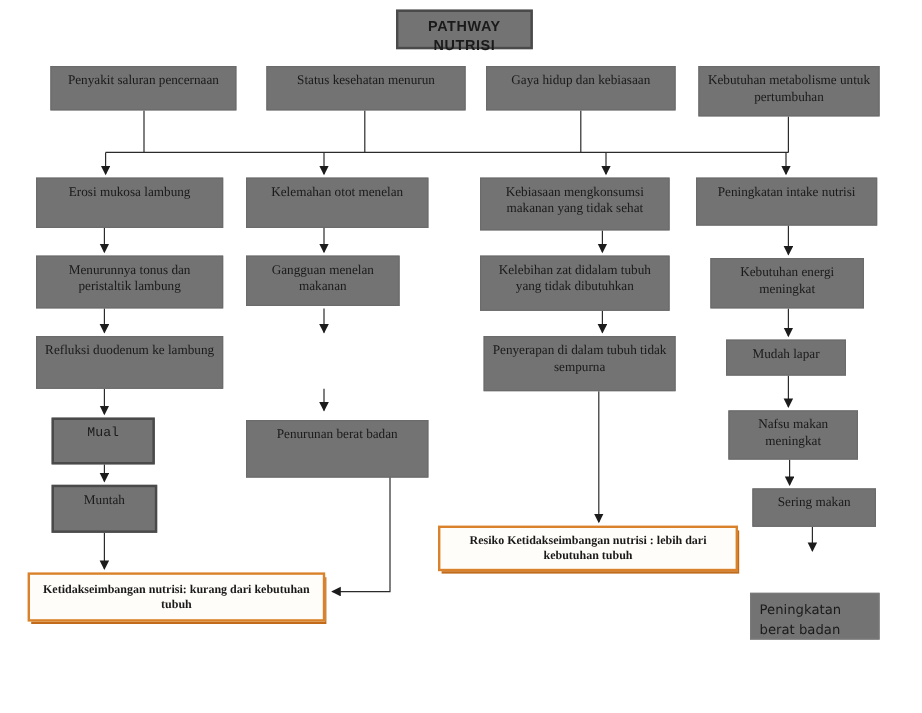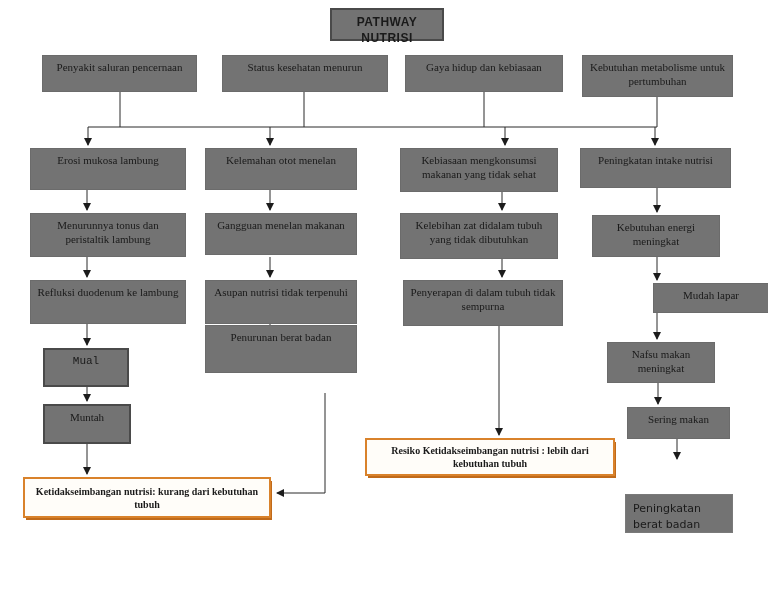--- a/index.html
+++ b/index.html
@@ -34,30 +34,30 @@
   .n-cause2{left:222px;top:55px;width:166px;height:37px;}
   .n-cause3{left:405px;top:55px;width:158px;height:37px;}
   .n-cause4{left:582px;top:55px;width:151px;height:42px;}
   .n-c1a{left:30px;top:148px;width:156px;height:42px;}
   .n-c1b{left:30px;top:213px;width:156px;height:44px;}
   .n-c1c{left:30px;top:280px;width:156px;height:44px;}
   .n-c1d{left:43px;top:348px;width:86px;height:39px;font-family:Liberation Mono, monospace;}
   .n-c1e{left:43px;top:404px;width:88px;height:40px;}
   .n-out1{left:23px;top:477px;width:248px;height:41px;}
   .n-c2a{left:205px;top:148px;width:152px;height:42px;}
-  .n-c2b{left:205px;top:213px;width:152px;height:42px;}
+  .n-c2b{left:205px;top:213px;width:128px;height:42px;}
   .n-c2c{left:205px;top:280px;width:152px;height:44px;}
-  .n-c2d{left:205px;top:325px;width:152px;height:48px;}
+  .n-c2d{left:205px;top:350px;width:152px;height:48px;}
   .n-c3a{left:400px;top:148px;width:158px;height:44px;}
   .n-c3b{left:400px;top:213px;width:158px;height:46px;}
   .n-c3c{left:403px;top:280px;width:160px;height:46px;}
   .n-out3{left:365px;top:438px;width:250px;height:38px;}
   .n-c4a{left:580px;top:148px;width:151px;height:40px;}
   .n-c4b{left:592px;top:215px;width:128px;height:42px;}
-  .n-c4c{left:605px;top:283px;width:116px;height:30px;margin-left:48px;}
+  .n-c4c{left:605px;top:283px;width:100px;height:30px;}
   .n-c4d{left:607px;top:342px;width:108px;height:41px;}
   .n-c4e{left:627px;top:407px;width:103px;height:32px;}
   .n-c4f{left:625px;top:462px;width:108px;height:39px;margin-top:32px;}
   .n-out4{left:507px;top:522px;width:241px;height:40px;}
 </style>
 </head>
 <body>
 
 <div class="stage">
 
@@ -113,21 +113,20 @@
 
   <div class="node n-c1a">Erosi mukosa lambung</div>
   <div class="node n-c1b">Menurunnya tonus dan peristaltik lambung</div>
   <div class="node n-c1c">Refluksi duodenum ke lambung</div>
   <div class="node dark n-c1d">Mual</div>
   <div class="node dark n-c1e">Muntah</div>
   <div class="node outcome n-out1">Ketidakseimbangan nutrisi: kurang dari kebutuhan tubuh</div>
 
   <div class="node n-c2a">Kelemahan otot menelan</div>
   <div class="node n-c2b">Gangguan menelan makanan</div>
-  <div class="node n-c2c">Asupan nutrisi tidak terpenuhi</div>
   <div class="node n-c2d">Penurunan berat badan</div>
 
   <div class="node n-c3a">Kebiasaan mengkonsumsi makanan yang tidak sehat</div>
   <div class="node n-c3b">Kelebihan zat didalam tubuh yang tidak dibutuhkan</div>
   <div class="node n-c3c">Penyerapan di dalam tubuh tidak sempurna</div>
   <div class="node outcome n-out3">Resiko Ketidakseimbangan nutrisi : lebih dari kebutuhan tubuh</div>
 
   <div class="node n-c4a">Peningkatan intake nutrisi</div>
   <div class="node n-c4b">Kebutuhan energi meningkat</div>
   <div class="node n-c4c">Mudah lapar</div>

